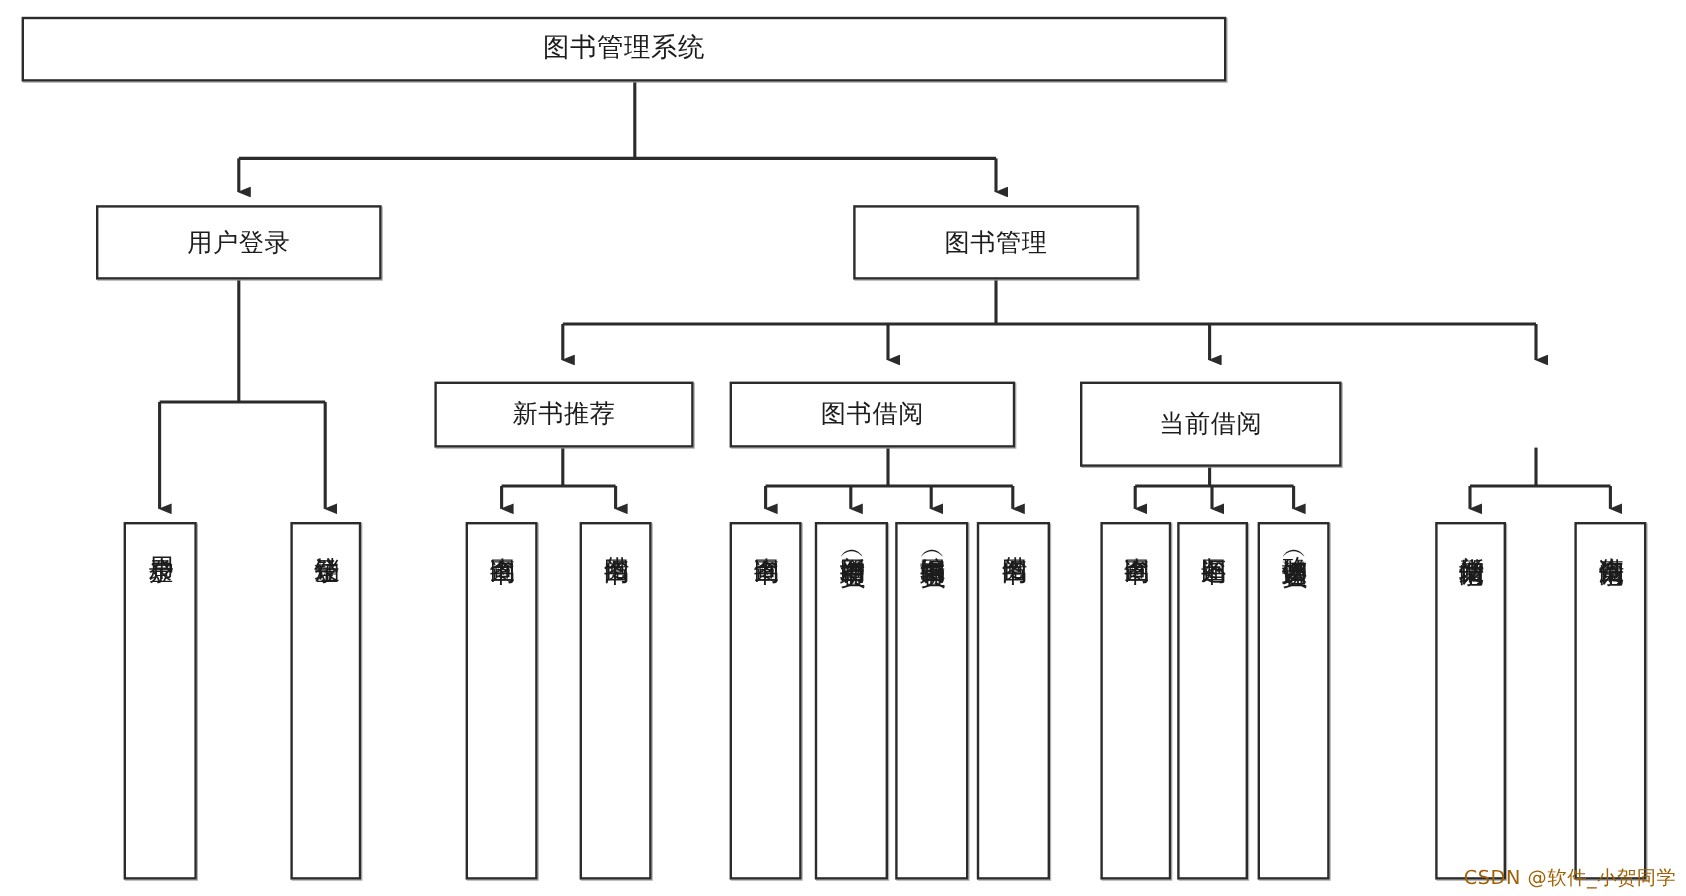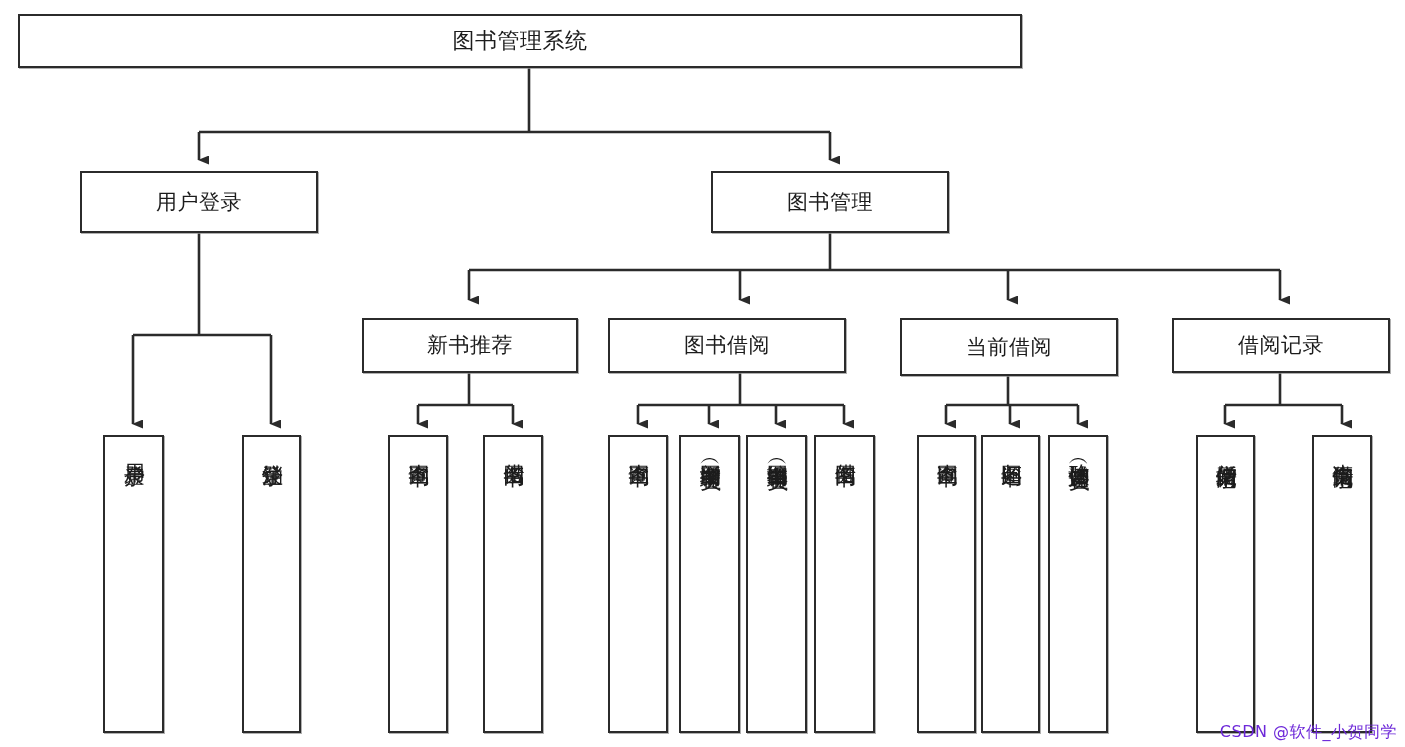--- a/index.html
+++ b/index.html
@@ -46,21 +46,21 @@
   }
   .node.vertical.tall .label{max-height:292px;}
 
   #root-node .label{font-size:22px;}
 
   .watermark{
     position:absolute;
     right:8px;
     bottom:4px;
     font-size:16px;
-    color:#6d28d9;
+    color:#a16207;
     letter-spacing:0.5px;
     white-space:nowrap;
     user-select:none;
   }
 </style>
 </head>
 <body>
 
 <div id="canvas">
 
@@ -124,25 +124,22 @@
   <div class="node" style="left:362px;top:318px;width:216px;height:55px;">
     <span class="label">新书推荐</span>
   </div>
 
   <div class="node" style="left:711px;top:171px;width:238px;height:62px;">
     <span class="label">图书管理</span>
   </div>
   <div class="node" style="left:608px;top:318px;width:238px;height:55px;">
     <span class="label">图书借阅</span>
   </div>
-  <div class="node" style="left:900px;top:318px;width:218px;height:58px;">
+  <div class="node" style="left:900px;top:318px;width:218px;height:71px;">
     <span class="label">当前借阅</span>
-  </div>
-  <div class="node" style="left:1172px;top:318px;width:218px;height:55px;">
-    <span class="label">借阅记录</span>
   </div>
 
   <div class="node vertical" style="left:103px;top:435px;width:61px;height:298px;">
     <span class="label">用户登录</span>
   </div>
   <div class="node vertical" style="left:242px;top:435px;width:59px;height:298px;">
     <span class="label">注销登录</span>
   </div>
 
   <div class="node vertical" style="left:388px;top:435px;width:60px;height:298px;">

